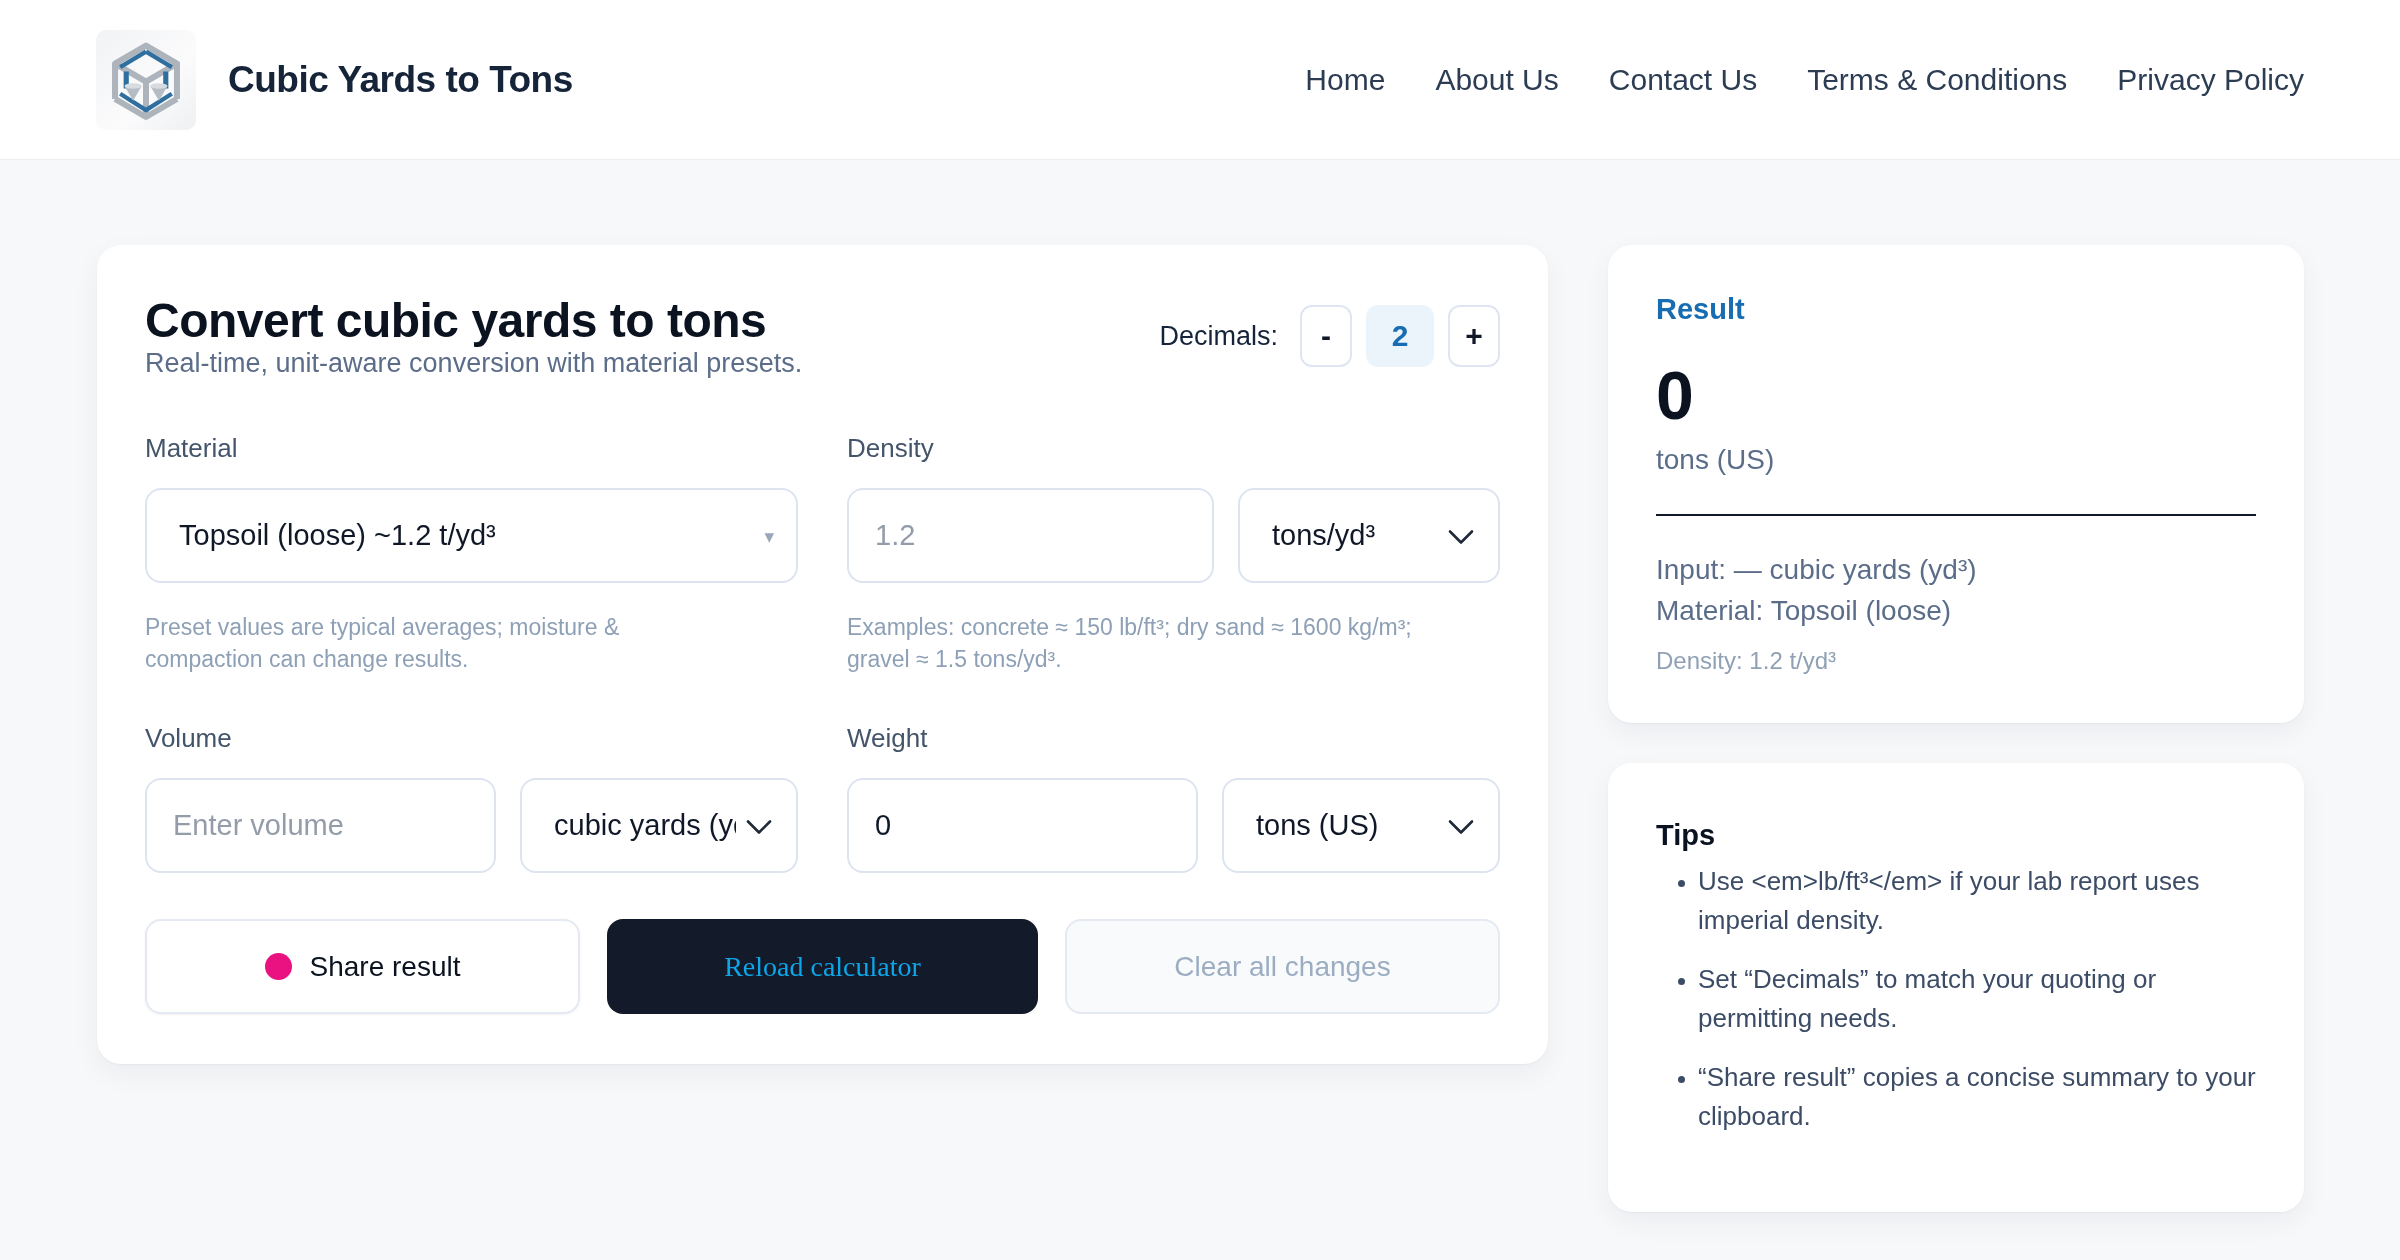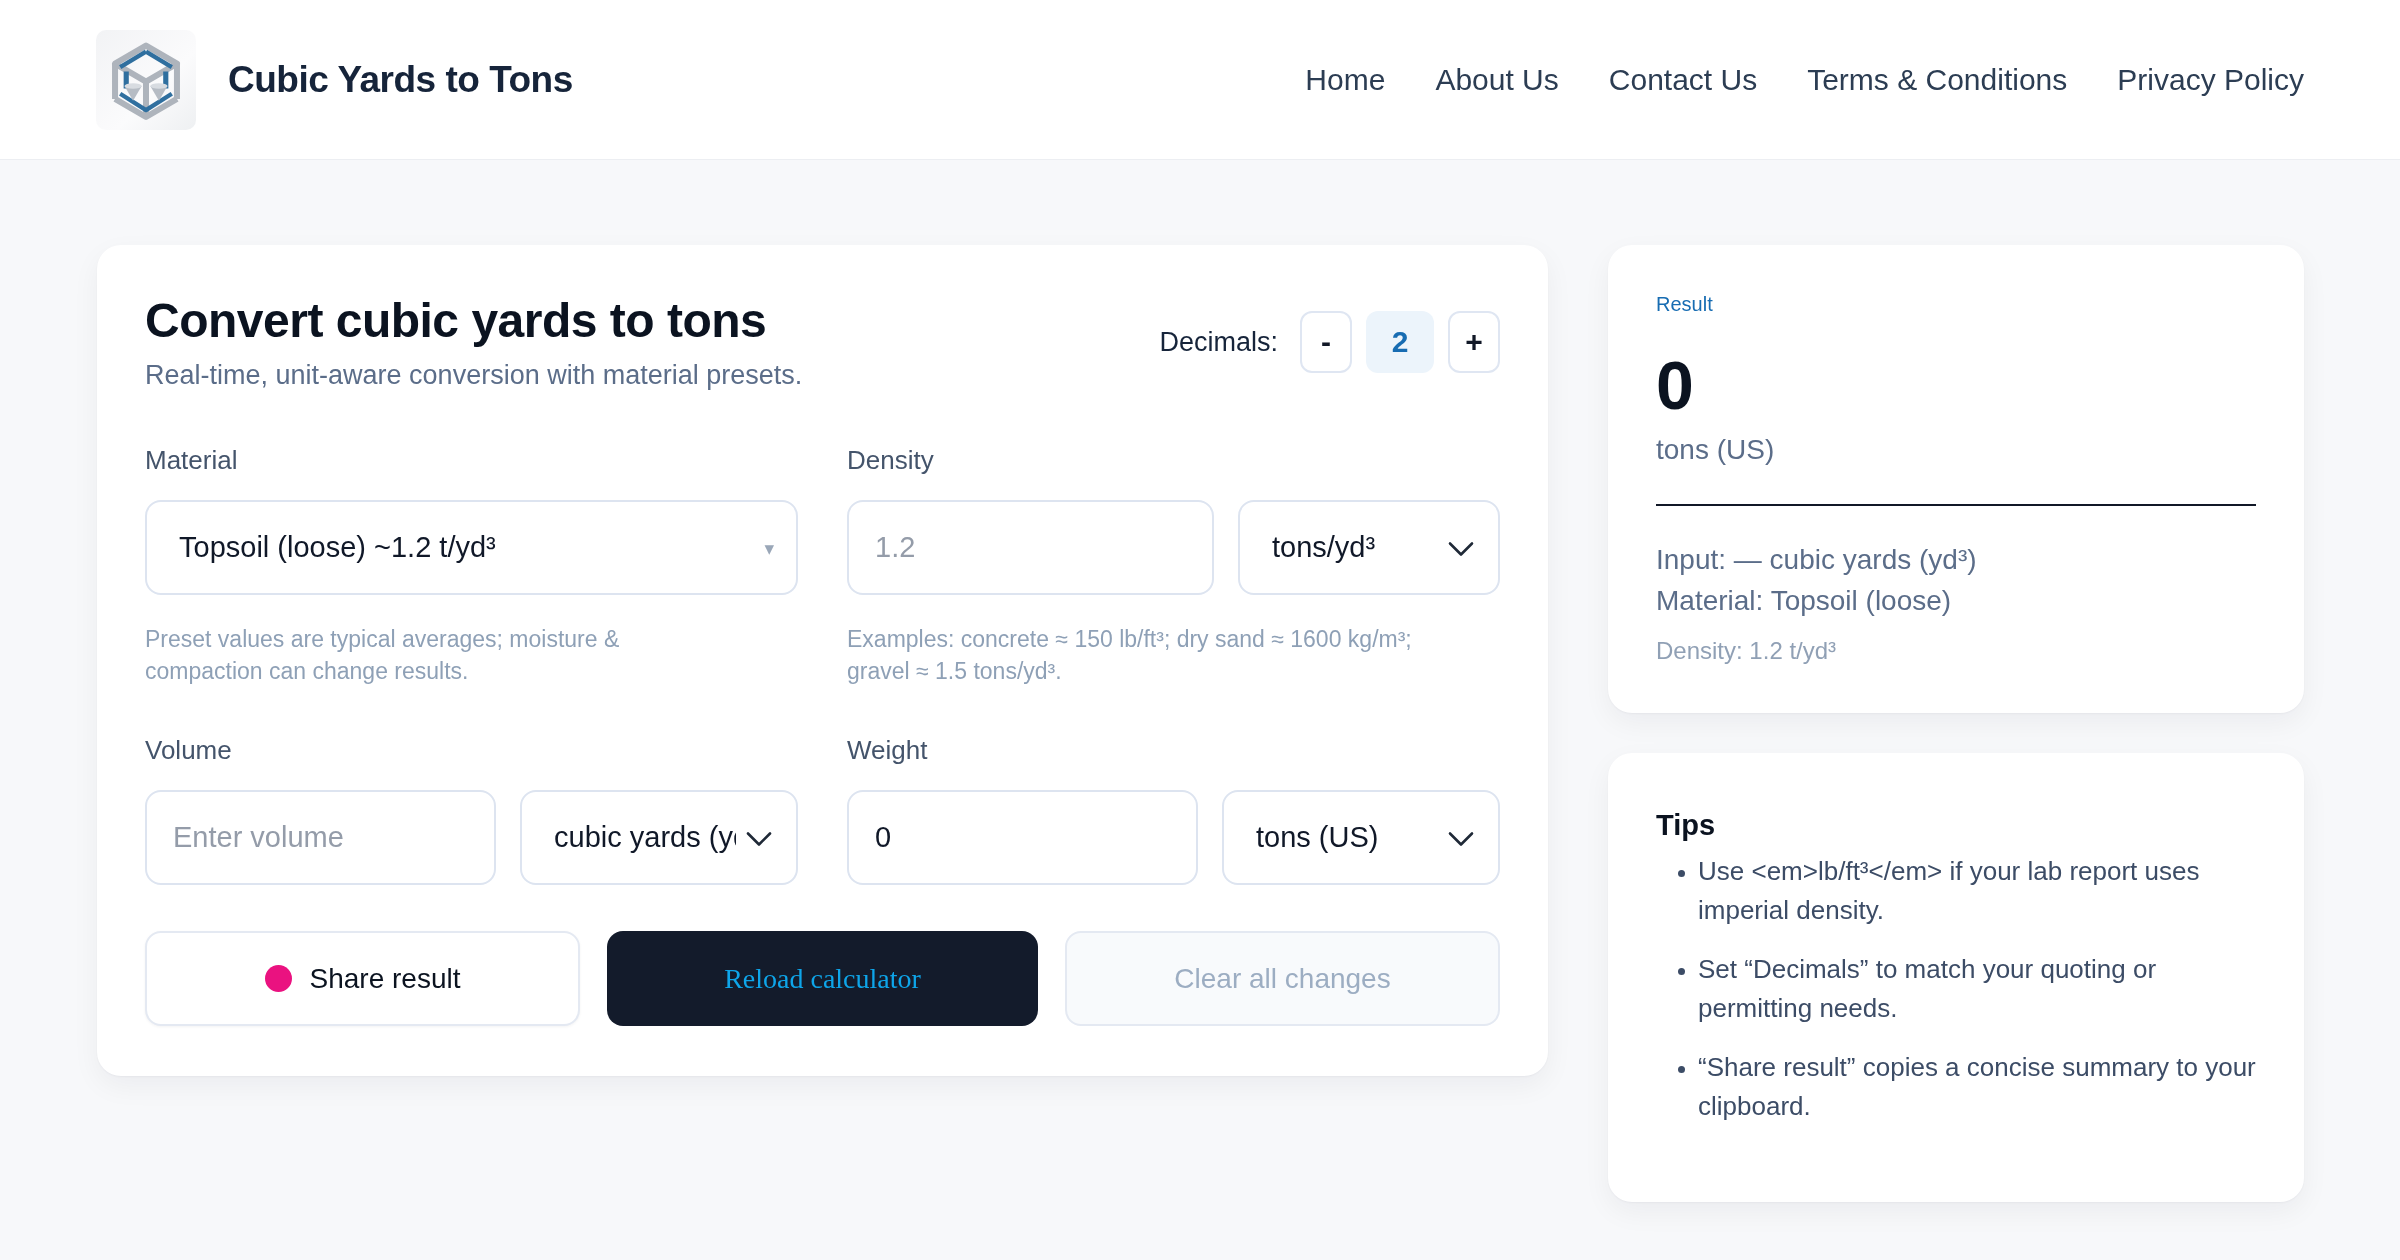--- a/index.html
+++ b/index.html
@@ -31,21 +31,21 @@
   .main { display:flex; align-items:flex-start; gap:60px; padding:85px 96px 0 96px;justify-content:flex-end; }
   .card {
     background:#ffffff; border-radius:24px;
     box-shadow:0 1px 2px rgba(16,24,40,.04), 0 10px 28px rgba(16,24,40,.05);
   }
   .calc-card { flex:0 0 1451px; padding:48px 48px 50px 48px; }
   .side-col { width:696px; display:flex; flex-direction:column; }
   
   .calc-head { display:flex; align-items:center; justify-content:space-between; }
   .calc-title { font-size:48px; font-weight:800; color:#0b1320; letter-spacing:-0.5px; }
-  .calc-sub { margin-top:12px; font-size:27px; color:#5b6d89; }
+  .calc-sub { font-size:27px; color:#5b6d89; }
   .decimals { display:flex; align-items:center; gap:14px; }
   .decimals-label { font-size:27px; color:#16243a; margin-right:8px; }
   .step-btn {
     width:52px; height:62px; border-radius:12px; background:#fff;
     border:2px solid #dfe6f2; font-size:30px; font-weight:600; color:#111827;
     display:flex; align-items:center; justify-content:center; cursor:pointer;
     font-family:inherit;
   }
   .step-value {
     width:68px; height:62px; border-radius:12px;
@@ -83,21 +83,21 @@
     display:flex; align-items:center; justify-content:center; gap:18px;
     cursor:pointer; border:none; font-family:inherit;
   }
   .btn-share { background:#fff; border:2px solid #e4e9f2; color:#0b1320;
     box-shadow:0 1px 3px rgba(16,24,40,.05); }
   .dot { width:27px; height:27px; border-radius:50%; background:var(--pink_dot,#ea1280); }
   .btn-reload { background:var(--dark_button_bg,#131b2b); color:#0ea5e9; font-weight:500;font-family:Liberation Serif, serif; }
   .btn-clear { background:#f8fafc; border:2px solid #e4e9f2; color:#9cadc2; }
   
   .result-card { padding:48px; }
-  .result-heading { font-size:20px; font-weight:400; color:var(--accent_blue,#176cb2); }
+  .result-heading { font-size:29px; font-weight:700; color:var(--accent_blue,#176cb2); }
   .result-value { margin-top:30px; font-size:68px; font-weight:800; color:#0b1320; }
   .result-unit { margin-top:10px; font-size:28px; color:#5b6d89; }
   .result-divider { margin:38px 0 34px 0; border:none; border-top:2px solid #111827; }
   .result-line { font-size:28px; color:#5b6d89; line-height:1.45; }
   .result-density { margin-top:16px; font-size:24px; color:#90a0b5; }
   
   .tips-card { margin-top:40px; padding:56px 48px; }
   .tips-heading { font-size:29px; font-weight:700; color:#0b1320; }
   .tips-list { margin-top:10px; padding-left:42px; }
   .tips-list li { font-size:26px; color:#3c4c66; line-height:1.5; margin-bottom:20px; }

